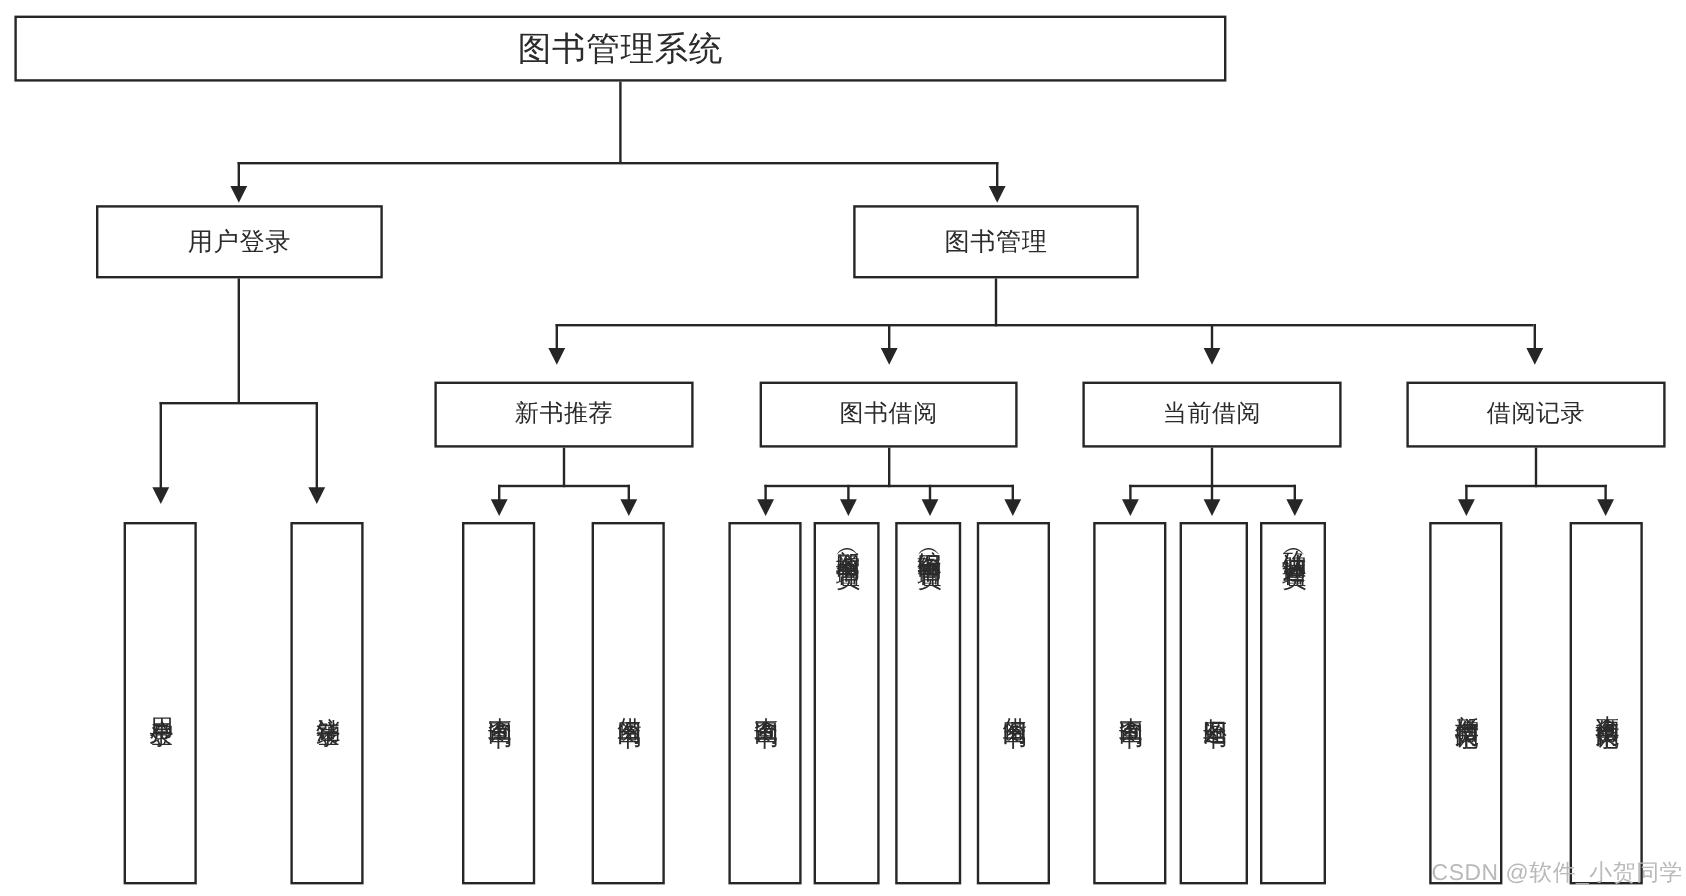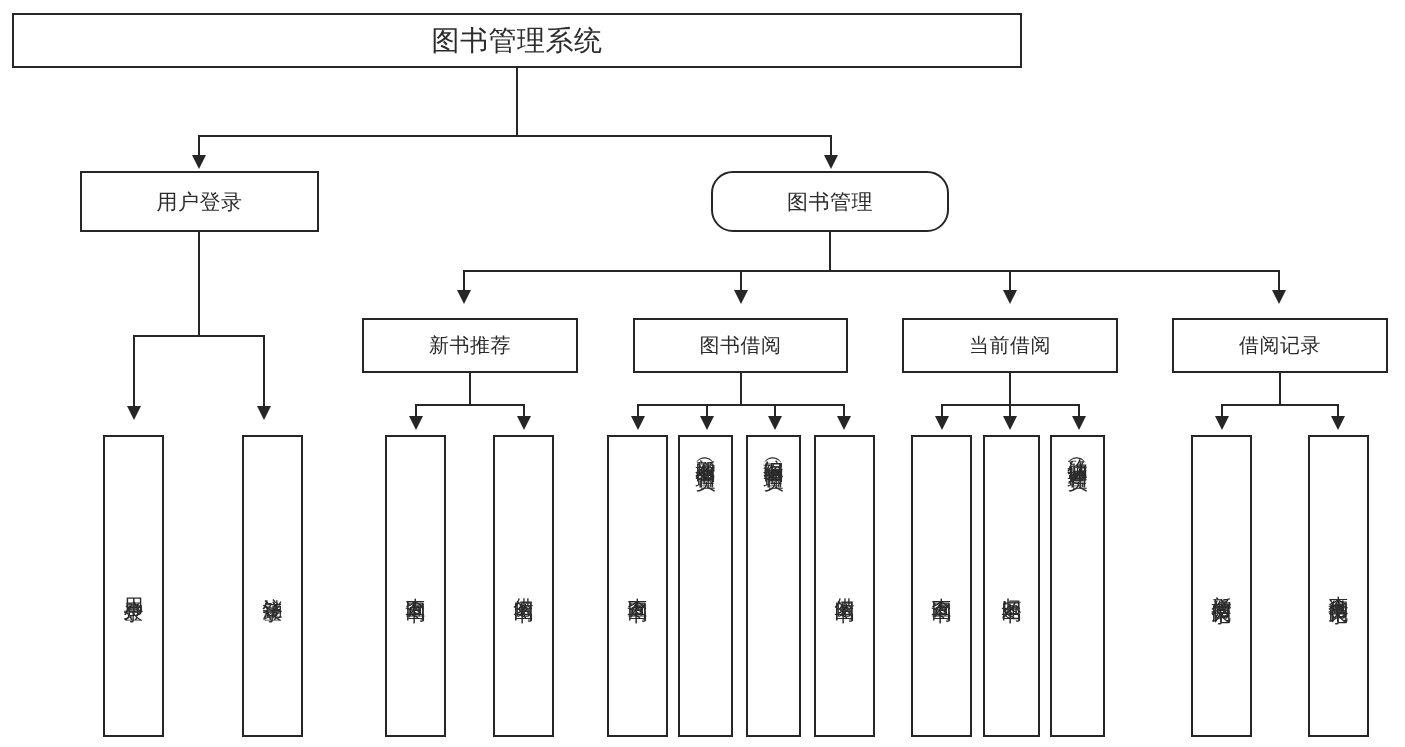--- a/index.html
+++ b/index.html
@@ -108,21 +108,21 @@
 
   <div class="vline" style="left:198px; top:135px; height:22px;"></div>
   <div class="arrow" style="left:192px; top:155px;"></div>
   <div class="vline" style="left:830px; top:135px; height:22px;"></div>
   <div class="arrow" style="left:824px; top:155px;"></div>
 
   <div class="node level2" style="left:80px; top:171px; width:239px; height:61px;">
     <span class="label">用户登录</span>
   </div>
 
-  <div class="node level2" style="left:711px; top:171px; width:238px; height:61px;border-radius:22px;">
+  <div class="node level2" style="left:711px; top:171px; width:238px; height:61px;">
     <span class="label">图书管理</span>
   </div>
 
   <div class="vline" style="left:198px; top:232px; height:104px;"></div>
   <div class="hline" style="left:133px; top:335px; width:131px;"></div>
   <div class="vline" style="left:133px; top:335px; height:73px;"></div>
   <div class="arrow" style="left:127px; top:406px;"></div>
   <div class="vline" style="left:263px; top:335px; height:73px;"></div>
   <div class="arrow" style="left:257px; top:406px;"></div>
 
@@ -225,14 +225,15 @@
     <span class="label">确认归还（管理员）</span>
   </div>
 
   <div class="node leaf centered" style="left:1191px; top:435px; width:61px; height:302px;">
     <span class="label">新增借阅记录</span>
   </div>
   <div class="node leaf centered" style="left:1308px; top:435px; width:61px; height:302px;">
     <span class="label">查询借阅记录</span>
   </div>
 
+  <div id="watermark" style="left:1193px; top:714px;">CSDN @软件_小贺同学</div>
 
 </div>
 
 </body></html>

